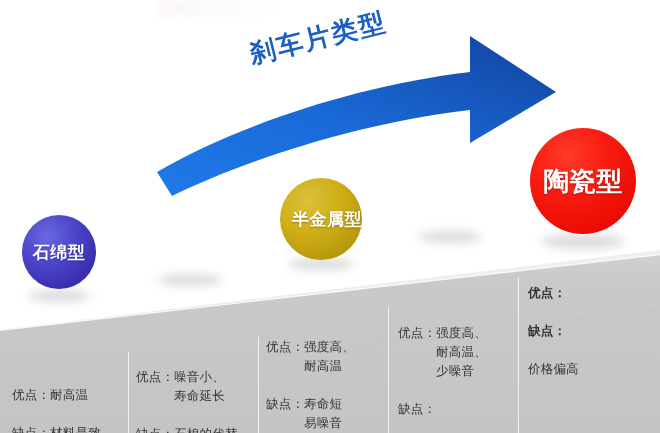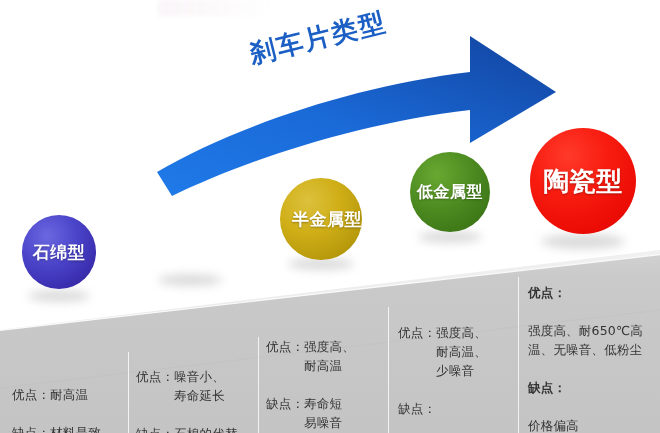--- a/index.html
+++ b/index.html
@@ -193,23 +193,20 @@
   <div class="shadow" style="left:288px; top:258px; width:66px; height:12px;"></div>
   <div class="shadow" style="left:418px; top:231px; width:64px; height:12px;"></div>
   <div class="shadow" style="left:541px; top:234px; width:84px; height:15px;"></div>
 
   <div class="sphere s1" style="left:22px; top:215px; width:74px; height:74px; font-size:17px;">
     <span>石绵型</span>
   </div>
   <div class="sphere s3" style="left:280px; top:178px; width:82px; height:82px; font-size:17px;">
     <span>半金属型</span>
   </div>
-  <div class="sphere s4" style="left:410px; top:152px; width:80px; height:80px; font-size:16px;">
-    <span>低金属型</span>
-  </div>
   <div class="sphere s5" style="left:530px; top:128px; width:106px; height:106px; font-size:26px;">
     <span>陶瓷型</span>
   </div>
 
   <div class="col indent-style" style="left:12px; top:366px; width:110px;">
     <div class="row">
       <span class="k">优点：</span>
       <span class="v">耐高温</span>
     </div>
     <div class="row">
@@ -252,19 +249,17 @@
 耐高温、
 少噪音</span>
     </div>
     <div class="row">
       <span class="k">缺点：</span>
     </div>
   </div>
 
   <div class="col" style="left:528px; top:264px; width:128px;">
     <span class="lbl">优点：</span>
-    <span class="val">强度高、耐650℃高
-温、无噪音、低粉尘</span>
     <span class="lbl">缺点：</span>
     <span class="val">价格偏高</span>
   </div>
 
 </div>
 
 </body></html>

